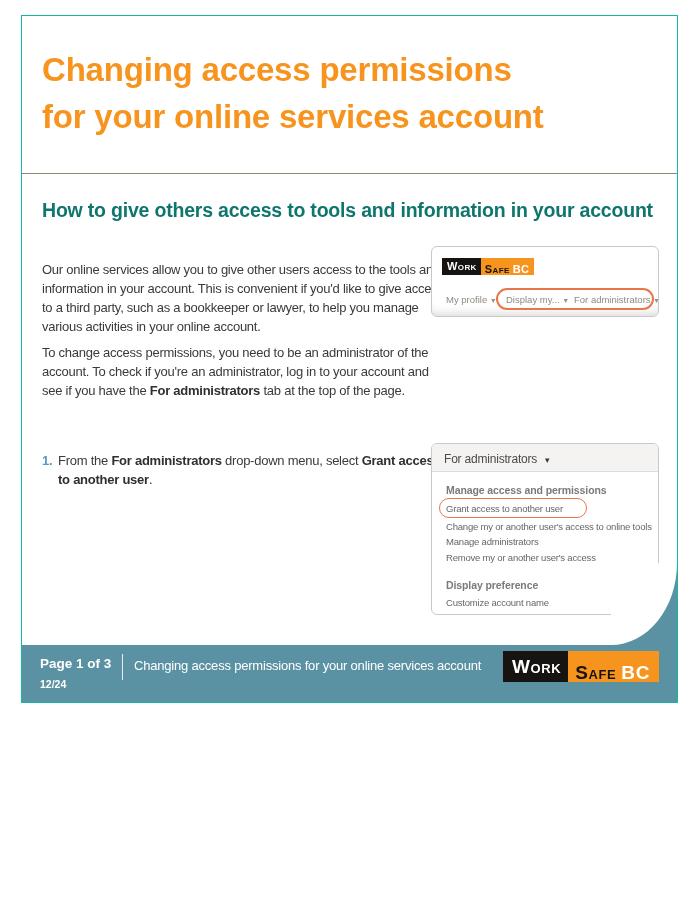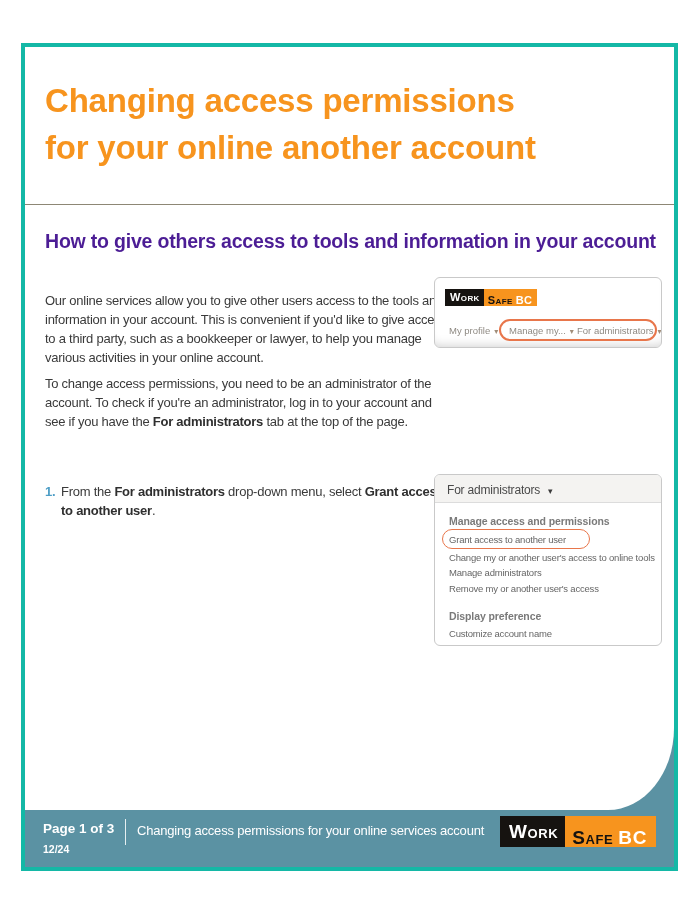--- a/index.html
+++ b/index.html
@@ -1,29 +1,29 @@
 <!DOCTYPE html>
 <html><head>
 <meta charset="utf-8">
 <style>
   html,body { margin:0; padding:0; background:#ffffff; }
   body { font-family:"Liberation Sans", sans-serif; }
   .canvas { position:relative; width:696px; height:904px; background:#ffffff; overflow:hidden; }
 
-  .page { position:absolute; left:21px; top:15px; width:657px; height:828px;
-          box-sizing:border-box; border:4px solid #14b8a6; background:#ffffff;margin-top:28px; }
+  .page { position:absolute; left:21px; top:15px; width:657px; height:688px;
+          box-sizing:border-box; border:1px solid #14b8a6; background:#ffffff; }
 
   
   .title-block { box-sizing:border-box; height:158px; border-bottom:1px solid #8d8775;
                  padding:30px 0 0 20px; }
   .doc-title { color:#F7941E; font-weight:bold; font-size:33px; line-height:47px;
                letter-spacing:-0.2px; }
 
   
-  .sec-heading { position:absolute; left:20px; color:#4c1d95; font-weight:bold;
+  .sec-heading { position:absolute; left:20px; color:#0f766e; font-weight:bold;
                  font-size:19.5px; letter-spacing:-0.2px; white-space:nowrap; }
   .h-access { top:183px; }
   .h-adding { top:381px; }
 
   
   .para { position:absolute; left:20px; width:405px; font-size:13px; line-height:19px;
           letter-spacing:-0.25px; color:#3a3a3a; }
   .p1 { top:231px; }
   .p2 { top:314px; }
   .para b { color:#2f2f2f; }
@@ -94,40 +94,40 @@
   .f-logo .lg-orange { padding:0 9px 0 7px; gap:5px; }
 </style>
 </head>
 <body>
 
 <div class="canvas">
   <div class="page">
 
     <div class="title-block">
       <div class="doc-title">Changing access permissions</div>
-      <div class="doc-title">for your online another account</div>
+      <div class="doc-title">for your online services account</div>
     </div>
 
     <div class="sec-heading h-access">How to give others access to tools and information in your account</div>
 
     <p class="para p1">Our online services allow you to give other users access to the tools and information in your account. This is convenient if you'd like to give access to a third party, such as a bookkeeper or lawyer, to help you manage various activities in your online account.</p>
 
     <p class="para p2"><span>To change access permissions, you need to be an administrator of the account. To check if you're an administrator, log in to your account and see if you have the </span><b>For administrators</b><span> tab at the top of the page.</span></p>
 
     <div class="shot shot1">
       <div class="wsbc mini-logo">
         <span class="lg-black">Work</span>
         <span class="lg-orange">
             <span class="lg-safe">Safe</span>
             <span class="lg-bc">BC</span>
           </span>
       </div>
       <div class="nav-oval"></div>
       <div class="nav-item nav-my"><span>My profile</span><span class="tri">▾</span></div>
-      <div class="nav-item nav-access"><span>Manage my...</span><span class="tri">▾</span></div>
+      <div class="nav-item nav-access"><span>Display my...</span><span class="tri">▾</span></div>
       <div class="nav-item nav-admin"><span>For administrators</span><span class="tri">▾</span></div>
     </div>
 
 
     <div class="step">
       <span class="step-num">1.</span>
       <span class="step-text"><span>From the </span><b>For administrators</b><span> drop-down menu, select </span><b>Grant access to another user</b><span>.</span></span>
     </div>
 
     <div class="shot shot2">

